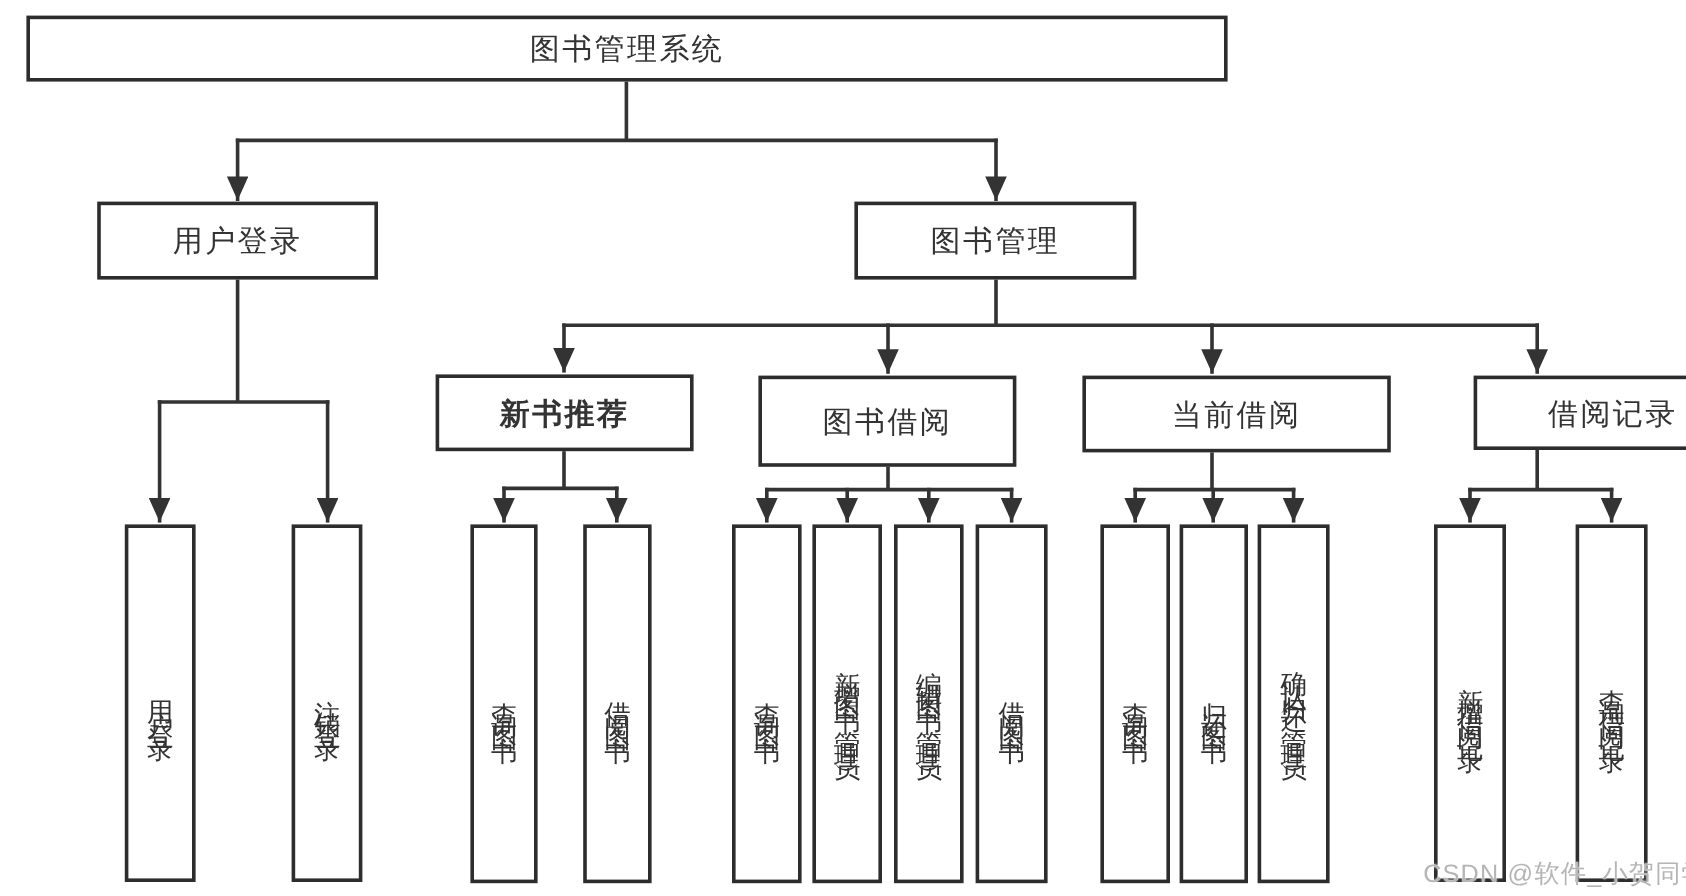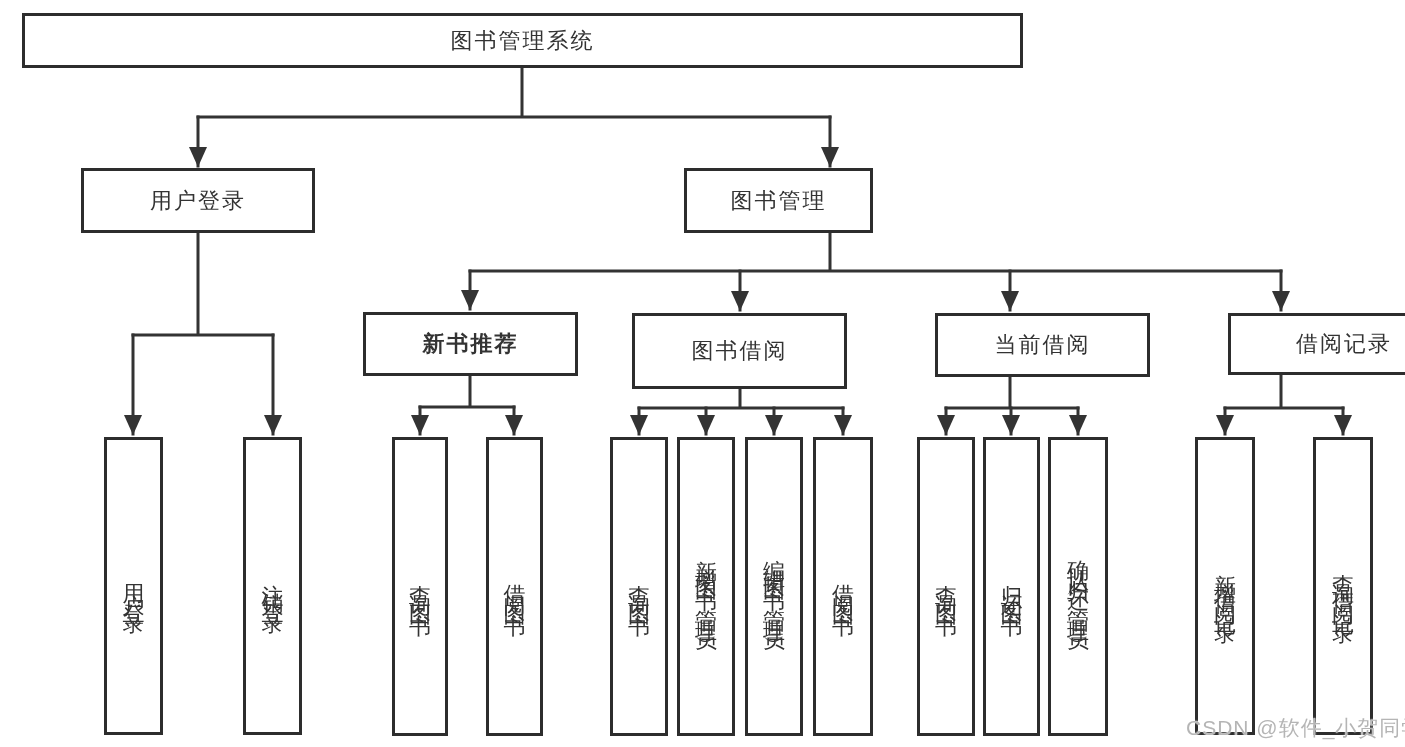--- a/index.html
+++ b/index.html
@@ -21,21 +21,21 @@
     box-sizing: border-box;
     background: #ffffff;
     border: 3px solid #2d2d2d;
     display: flex;
     align-items: center;
     justify-content: center;
     z-index: 2;
     color: #333333;
   }
   .box .lbl {
-    font-size: 22px;
+    font-size: 25px;
     letter-spacing: 2px;
     color: #333333;
     white-space: nowrap;
   }
   .vbox .lbl {
     writing-mode: vertical-rl;
     text-orientation: mixed;
     font-size: 22px;
     letter-spacing: 10px;
     line-height: 1.1;
@@ -101,31 +101,31 @@
     </g>
   </svg>
 
   <div class="box" style="left:22px; top:13px; width:1001px; height:55px;">
     <span class="lbl">图书管理系统</span>
   </div>
 
   <div class="box" style="left:81px; top:168px; width:234px; height:65px;">
     <span class="lbl">用户登录</span>
   </div>
-  <div class="box" style="left:684px; top:168px; width:189px; height:65px;text-align:center;">
+  <div class="box" style="left:712px; top:168px; width:235px; height:65px;text-align:center;">
     <span class="lbl">图书管理</span>
   </div>
 
   <div class="box" style="left:363px; top:312px; width:215px; height:64px;font-weight:bold;">
     <span class="lbl">新书推荐</span>
   </div>
   <div class="box" style="left:632px; top:313px; width:215px; height:76px;">
     <span class="lbl">图书借阅</span>
   </div>
-  <div class="box" style="left:902px; top:313px; width:215px; height:64px;margin-left:33px;">
+  <div class="box" style="left:902px; top:313px; width:257px; height:64px;">
     <span class="lbl">当前借阅</span>
   </div>
   <div class="box" style="left:1228px; top:313px; width:232px; height:62px;justify-content:center;">
     <span class="lbl">借阅记录</span>
   </div>
 
   <div class="box vbox" style="left:104px; top:437px; width:59px; height:298px;">
     <span class="lbl">用户登录</span>
   </div>
   <div class="box vbox" style="left:243px; top:437px; width:59px; height:298px;">

